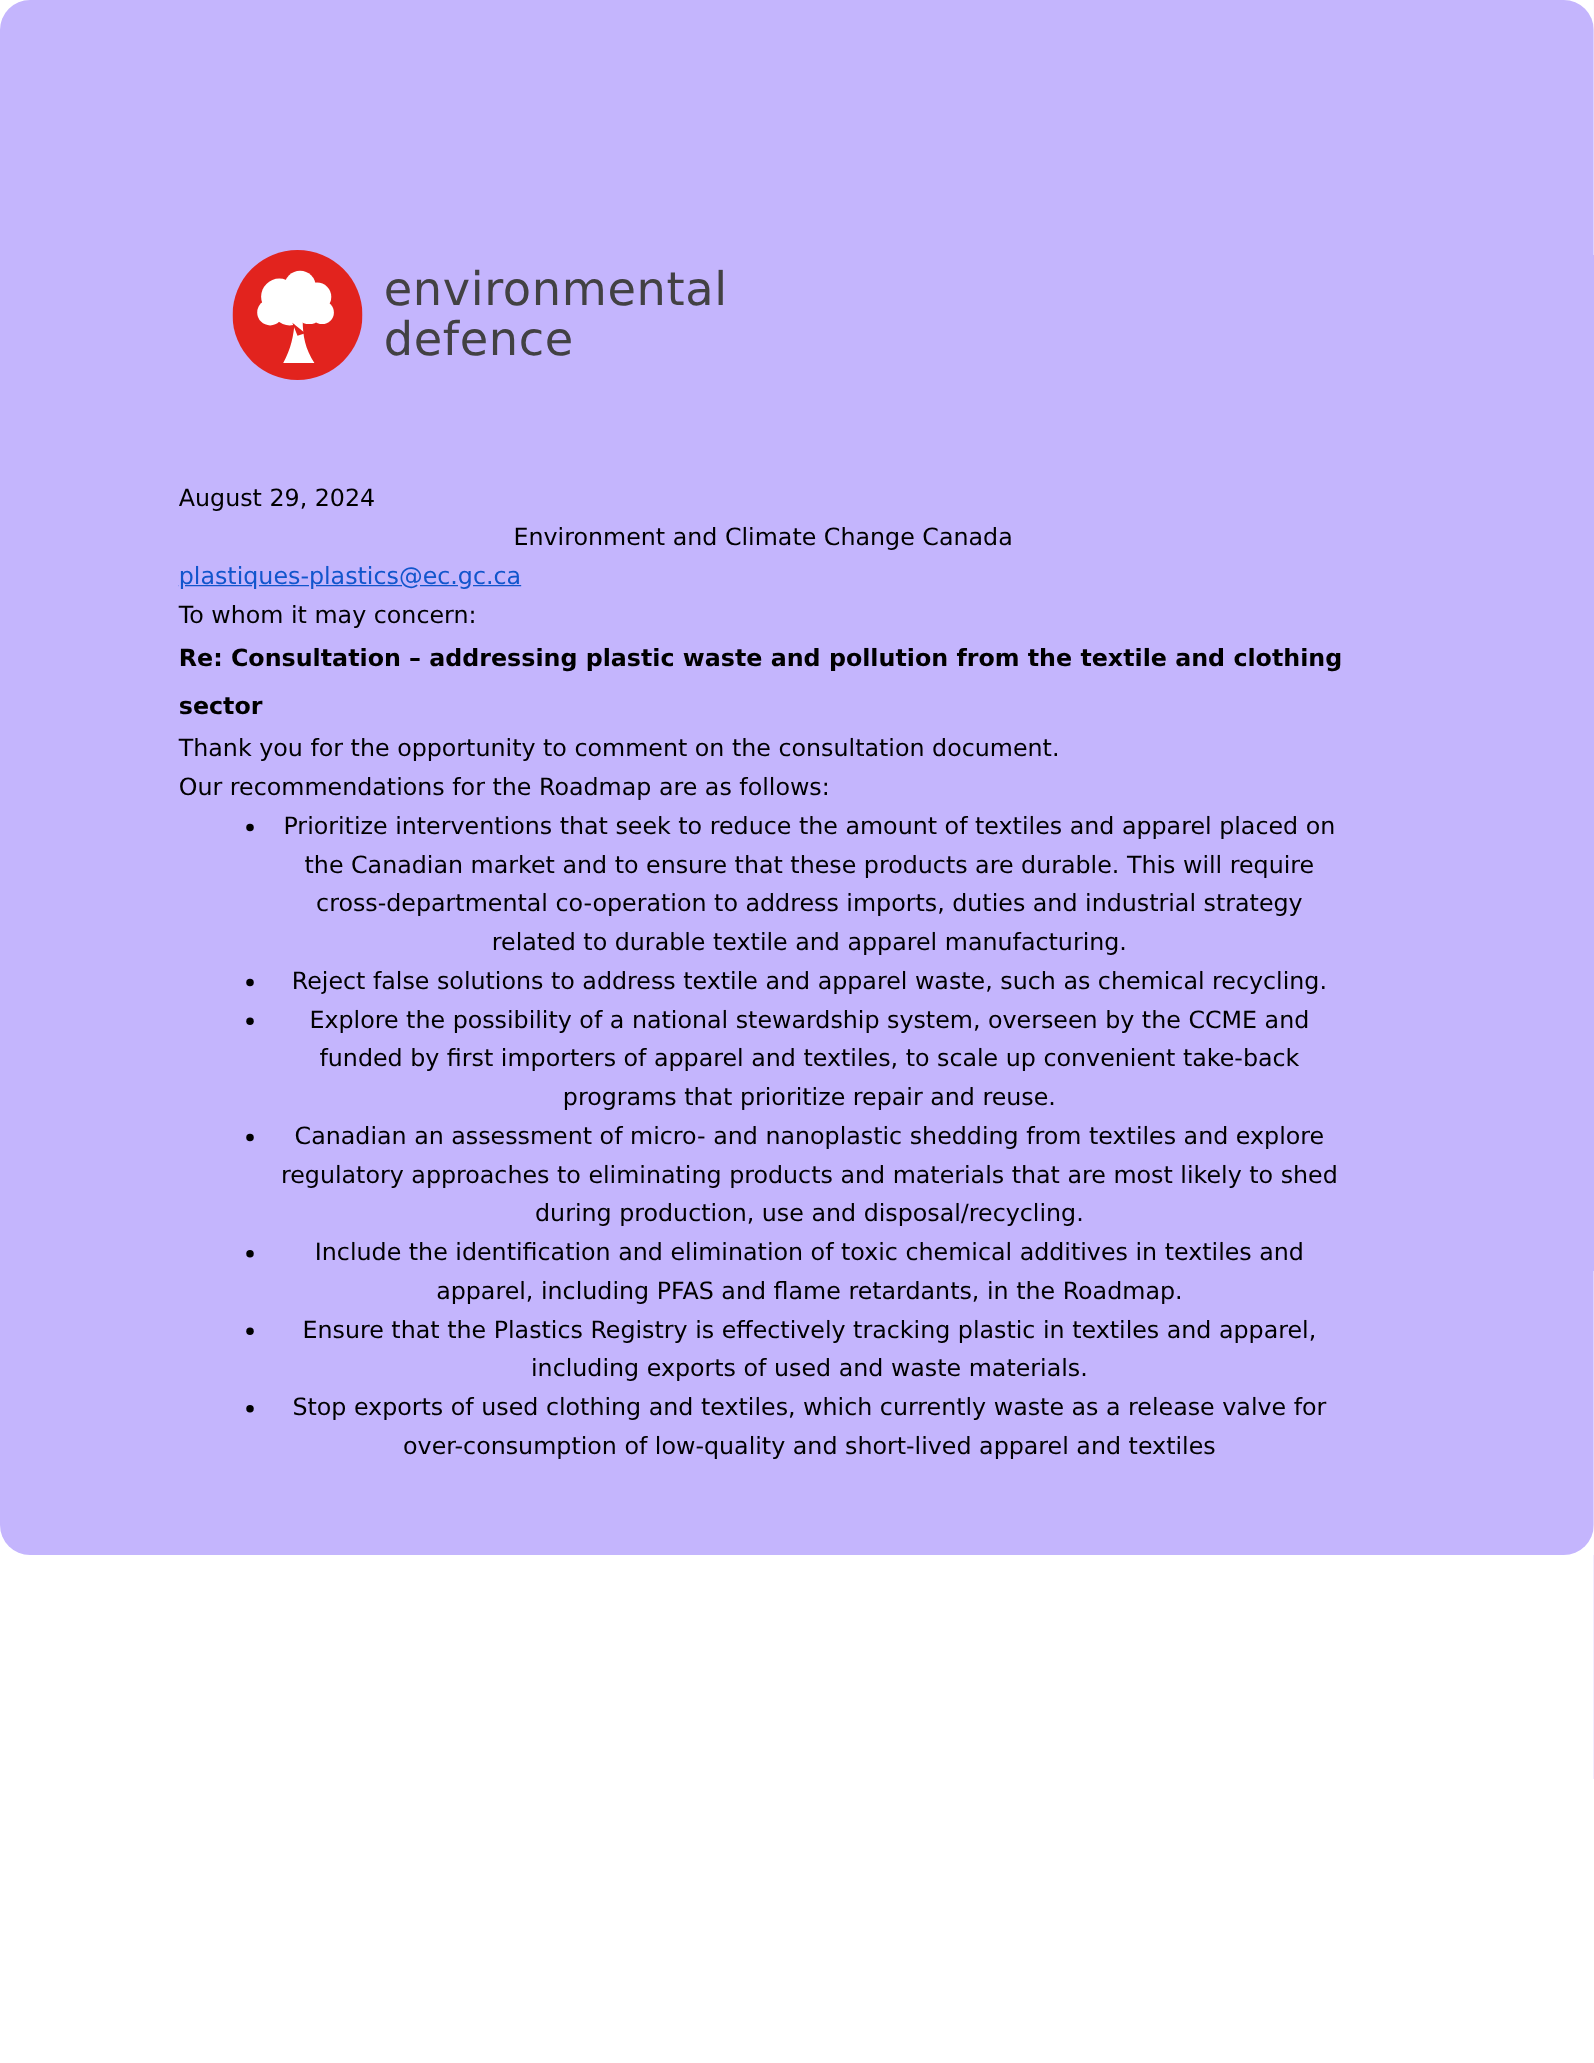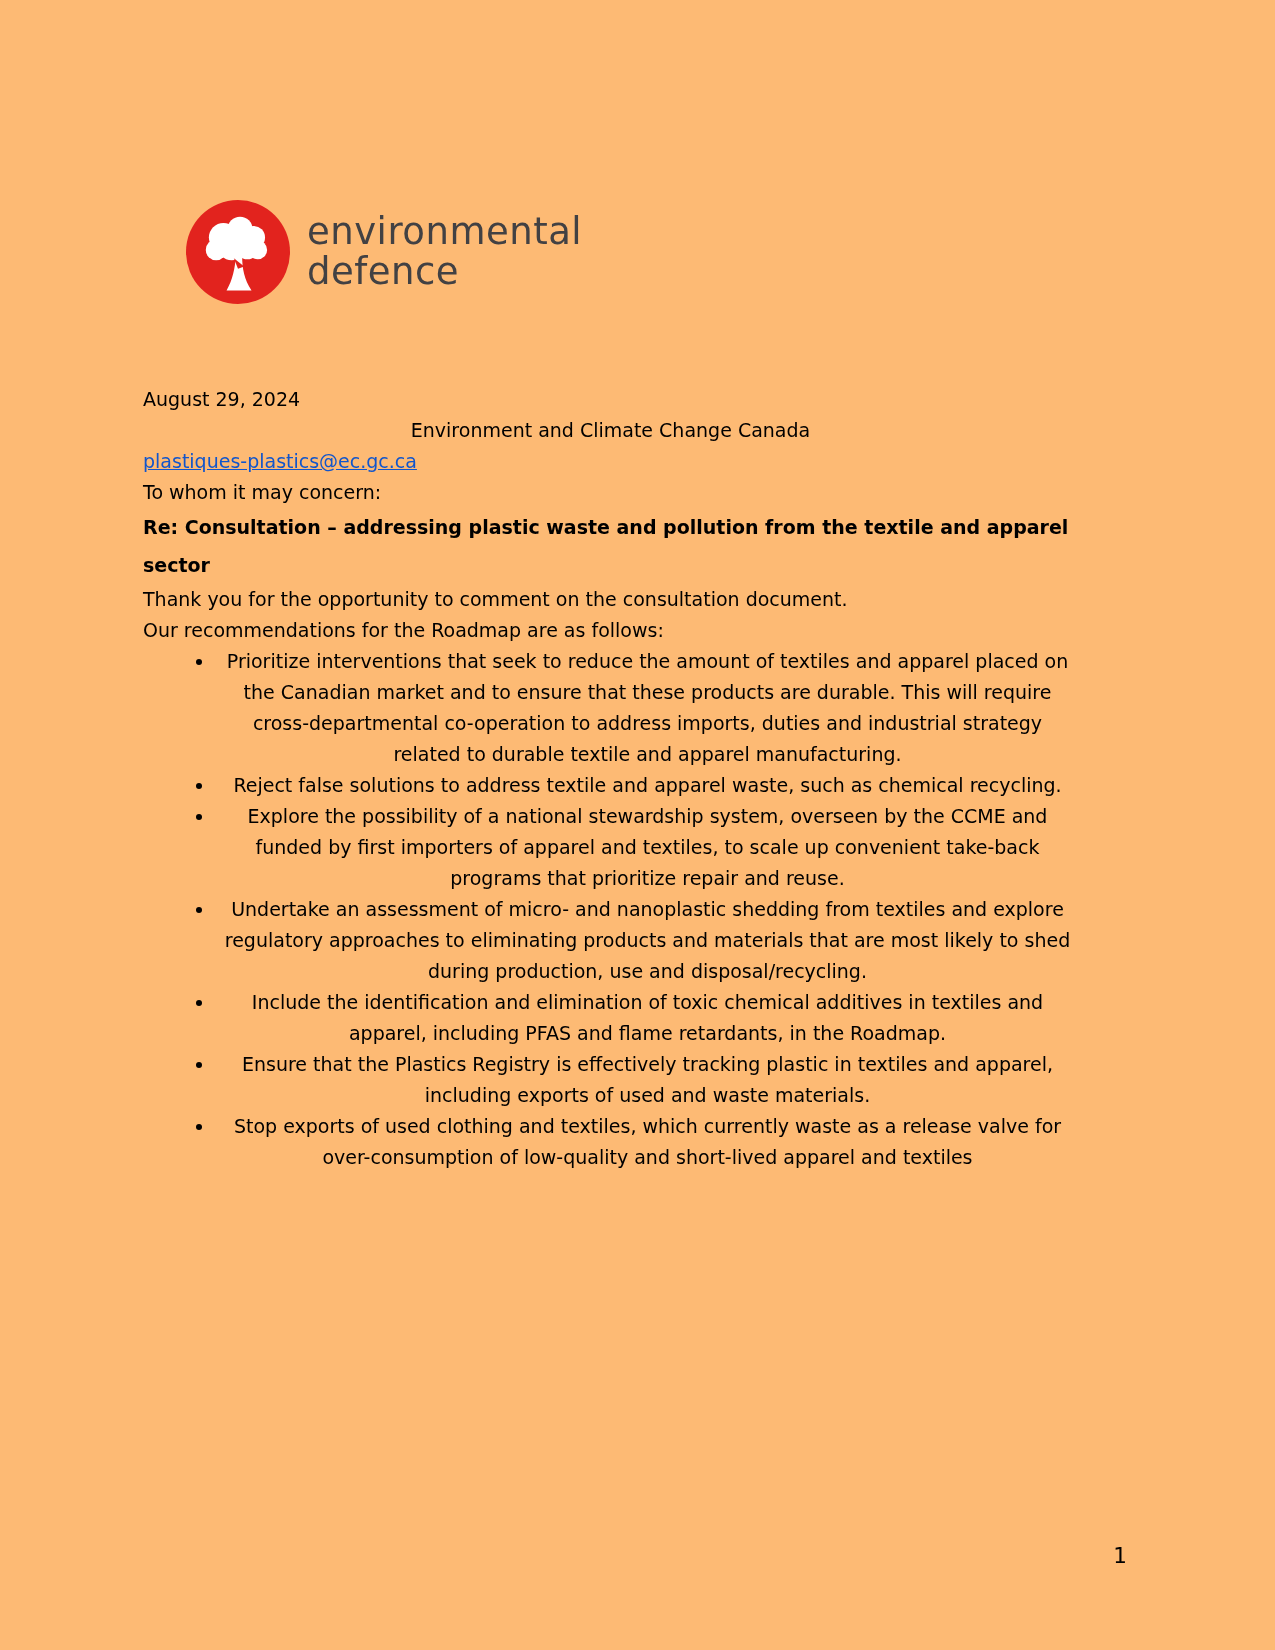--- a/index.html
+++ b/index.html
@@ -1,23 +1,24 @@
 <!DOCTYPE html>
 <html><head>
 <meta charset="utf-8">
 <style>
   html, body { margin: 0; padding: 0; background: #ffffff; }
   .page {
     position: relative;
     width: 1275px;
-    height: 1650px;
-    background: #fdba74;
+    height: 1244px;
+    background: #c4b5fd;
     font-family: "DejaVu Sans", "Liberation Sans", sans-serif;
     color: #000000;
     overflow: hidden;
+    border-radius: 24px;
   }
 
   
   .logo {
     position: absolute;
     left: 186px;
     top: 200px;
     display: flex;
     align-items: center;
     gap: 17px;
@@ -89,31 +90,31 @@
   </div>
 
   <div class="content">
     <p class="date">August 29, 2024</p>
 
     <p class="recipient">Environment and Climate Change Canada</p>
     <p class="email-line"><a href="#" style="color: rgb(17, 85, 204); text-align: right;">plastiques-plastics@ec.gc.ca</a></p>
 
     <p class="salutation">To whom it may concern:</p>
 
-    <p class="subject">Re: Consultation – addressing plastic waste and pollution from the textile and apparel sector</p>
+    <p class="subject">Re: Consultation – addressing plastic waste and pollution from the textile and clothing sector</p>
 
     <p class="intro">Thank you for the opportunity to comment on the consultation document.</p>
 
     <p class="lead">Our recommendations for the Roadmap are as follows:</p>
 
     <ul class="recommendations">
       <li>Prioritize interventions that seek to reduce the amount of textiles and apparel placed on the Canadian market and to ensure that these products are durable. This will require cross-departmental co-operation to address imports, duties and industrial strategy related to durable textile and apparel manufacturing.</li>
       <li>Reject false solutions to address textile and apparel waste, such as chemical recycling.</li>
       <li>Explore the possibility of a national stewardship system, overseen by the CCME and funded by first importers of apparel and textiles, to scale up convenient take-back programs that prioritize repair and reuse.</li>
-      <li>Undertake an assessment of micro- and nanoplastic shedding from textiles and explore regulatory approaches to eliminating products and materials that are most likely to shed during production, use and disposal/recycling.</li>
+      <li>Canadian an assessment of micro- and nanoplastic shedding from textiles and explore regulatory approaches to eliminating products and materials that are most likely to shed during production, use and disposal/recycling.</li>
       <li>Include the identification and elimination of toxic chemical additives in textiles and apparel, including PFAS and flame retardants, in the Roadmap.</li>
       <li>Ensure that the Plastics Registry is effectively tracking plastic in textiles and apparel, including exports of used and waste materials.</li>
       <li>Stop exports of used clothing and textiles, which currently waste as a release valve for over-consumption of low-quality and short-lived apparel and textiles</li>
     </ul>
   </div>
 
   <div class="page-number">1</div>
 </div>
 
 </body></html>

